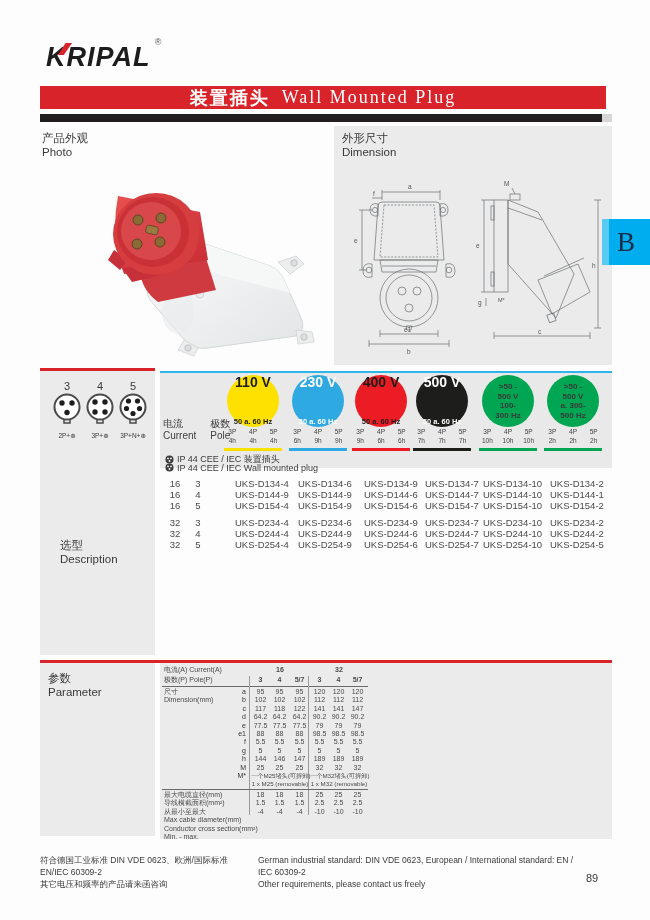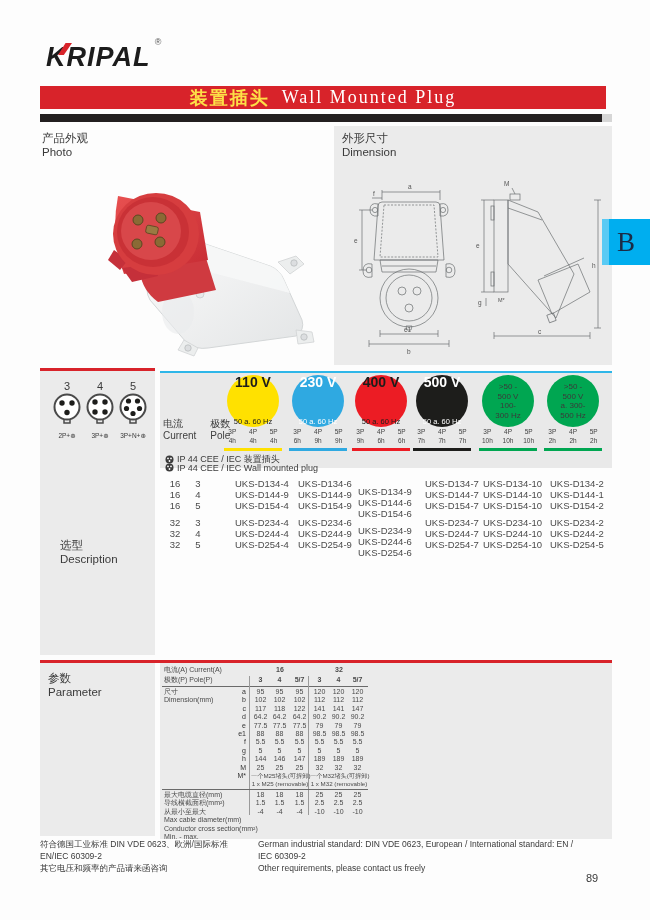--- a/index.html
+++ b/index.html
@@ -5,21 +5,21 @@
   html,body{margin:0;padding:0;}
   body{width:650px;height:920px;background:#fdfdfd;position:relative;
        font-family:"Liberation Sans","DejaVu Sans",sans-serif;color:#3a3a3a;overflow:hidden;}
   .abs{position:absolute;}
   
   .logo{left:46px;top:42px;font:italic 900 27px "Liberation Sans",sans-serif;color:#1c1c1c;letter-spacing:1px;}
   .logo .wedge{position:absolute;left:9px;top:1px;width:17px;height:12px;background:#d8232a;
                clip-path:polygon(18% 100%,62% 0,100% 0,52% 100%);}
   .logo .reg{position:absolute;right:-12px;top:-5px;font:400 9px "Liberation Sans",sans-serif;font-style:normal;color:#555;}
   .banner{left:40px;top:86px;width:566px;height:23px;display:flex;align-items:center;justify-content:center;gap:12px;}
-  .banner .zh{font-size:18px;font-weight:bold;color:#fde047;letter-spacing:2px;}
+  .banner .zh{font-size:18px;font-weight:bold;color:#ffffff;letter-spacing:2px;}
   .banner .en{font-family:"Liberation Serif","DejaVu Serif",serif;font-size:18px;color:#fff;letter-spacing:2px;}
   .blackbar{left:40px;top:114px;width:562px;height:8px;background:#231f20;}
   .graytail{left:602px;top:114px;width:10px;height:8px;background:#d6d6d6;}
   
   .seclab{font-size:11.5px;line-height:14px;color:#3a3a3a;}
   
   .dimpanel{left:334px;top:126px;width:278px;height:239px;background:#ebebeb;}
   .btab{left:602px;top:219px;width:48px;height:46px;display:flex;align-items:center;justify-content:center;}
   .btab .shine{position:absolute;left:0;top:0;width:7px;height:46px;background:rgba(255,255,255,.35);}
   .btab .b{font-family:"Liberation Serif","DejaVu Serif",serif;font-size:27px;color:#1b2b45;}
@@ -27,48 +27,48 @@
   .selleft{left:40px;top:368px;width:115px;height:287px;background:#ebebeb;border-top:3px solid #d8232a;box-sizing:border-box;}
   .pincol{position:absolute;top:9px;width:30px;text-align:center;}
   .pincol .num{font-size:11px;color:#3a3a3a;}
   .pincol .cfg{font-size:6.5px;color:#3a3a3a;margin-top:2px;}
   .selright{left:160px;top:371px;width:452px;height:284px;}
   .cyline{position:absolute;left:0;top:0;width:452px;height:2px;background:#2eb6e8;}
   .grayband{position:absolute;left:0;top:2px;width:452px;height:95px;background:#e9e9e9;}
   .vcirc{position:absolute;top:4px;width:52px;height:52px;border-radius:50%;display:flex;flex-direction:column;
          align-items:center;justify-content:center;text-align:center;}
   .vcirc .l1{font-size:14px;font-weight:bold;line-height:13px;}
-  .vcirc .l2{font-size:7.5px;font-weight:normal;line-height:9px;margin-top:28px;}
-  .vcirc .g{font-size:8px;font-weight:normal;line-height:9.5px;}
+  .vcirc .l2{font-size:7.5px;font-weight:bold;line-height:9px;margin-top:28px;}
+  .vcirc .g{font-size:8px;font-weight:bold;line-height:9.5px;}
   .curpole{position:absolute;left:3px;top:47px;display:flex;gap:14px;font-size:10px;line-height:12px;color:#3f3f3f;}
   .phgrid{position:absolute;top:57px;width:62px;display:flex;}
   .phgrid div{flex:1;text-align:center;font-size:6.5px;line-height:8.5px;color:#3f3f3f;}
   .cbar{position:absolute;top:77px;width:58px;height:3px;}
   .ipline{position:absolute;left:5px;font-size:9px;color:#3a3a3a;display:flex;align-items:center;gap:3px;}
   .prow{position:absolute;left:0;width:452px;height:11px;font-size:9.5px;color:#4a4a4a;}
   .pc{position:absolute;top:0;white-space:nowrap;}
   .pc.cur{left:4px;width:22px;text-align:center;}
   .pc.pol{left:30px;width:16px;text-align:center;}
-  .pc.p0{left:75px;} .pc.p1{left:138px;} .pc.p2{left:198px;margin-top:8px;}
+  .pc.p0{left:75px;} .pc.p1{left:138px;} .pc.p2{left:204px;}
   .pc.p3{left:265px;} .pc.p4{left:323px;} .pc.p5{left:390px;}
   
   .redline{height:3px;background:#d8232a;}
   .parleft{left:40px;top:663px;width:115px;height:173px;background:#ebebeb;}
   .parright{left:160px;top:663px;width:452px;height:176px;background:#ebebeb;}
   .q{position:absolute;font-size:7px;color:#4a4a4a;white-space:nowrap;line-height:8.4px;}
   .ql{left:4px;} .qk{left:74px;width:12px;text-align:right;color:#333;}
   .qv1{left:91px;width:19px;text-align:center;} .qv2{left:110px;width:19px;text-align:center;}
   .qv3{left:130px;width:19px;text-align:center;} .qv4{left:150px;width:19px;text-align:center;}
   .qv5{left:169px;width:19px;text-align:center;} .qv6{left:188px;width:19px;text-align:center;}
   .qg16{left:91px;width:58px;text-align:center;font-size:6.2px;line-height:7.8px;}
   .qg32{left:150px;width:58px;text-align:center;font-size:6.2px;line-height:7.8px;}
   .hl{position:absolute;left:2px;width:206px;height:1px;background:#6a6a6a;}
   .vl{position:absolute;top:13px;width:1px;height:139px;background:#9a9a9a;}
   
-  .foot{font-size:8.5px;line-height:12px;color:#3a3a3a;}
+  .foot{font-size:8.5px;line-height:12px;color:#3a3a3a;margin-top:16px;}
   .pagenum{left:586px;top:872px;font-size:11px;color:#3a3a3a;}
   svg text{font-family:"Liberation Sans",sans-serif;}
 </style>
 </head>
 <body>
 
 <div class="abs logo">
   <span>KRIPAL</span>
   <span class="wedge"></span>
   <span class="reg">®</span>

